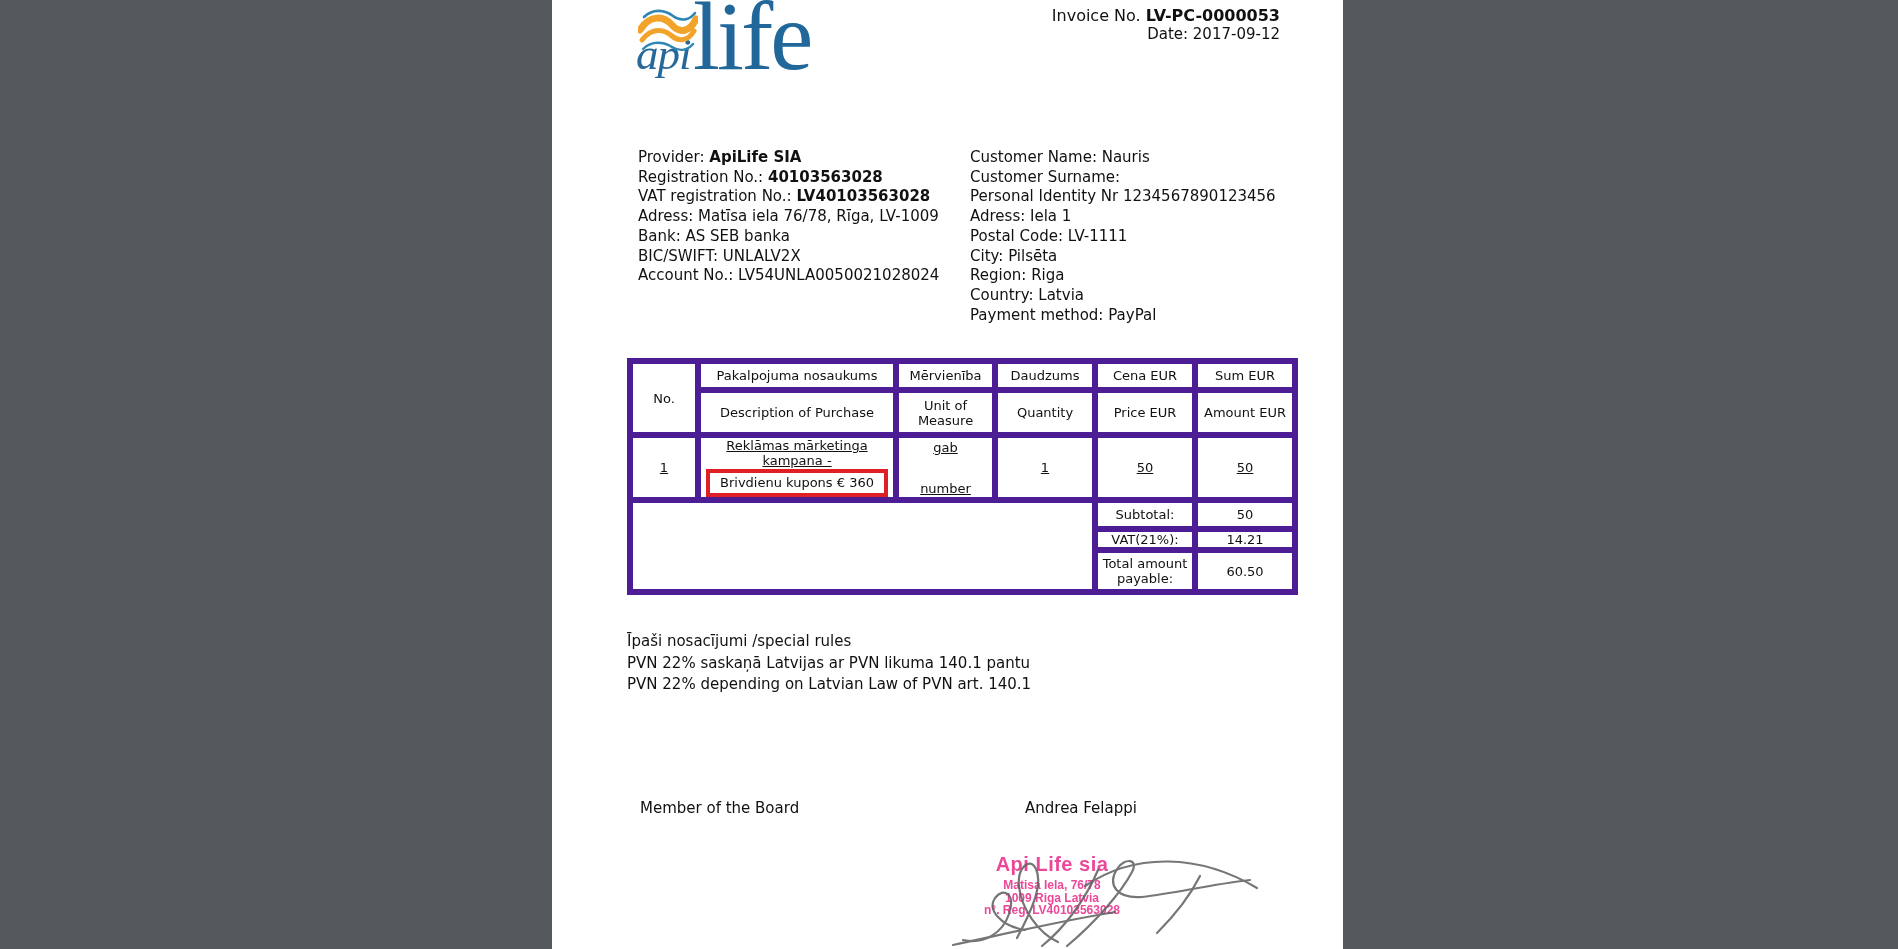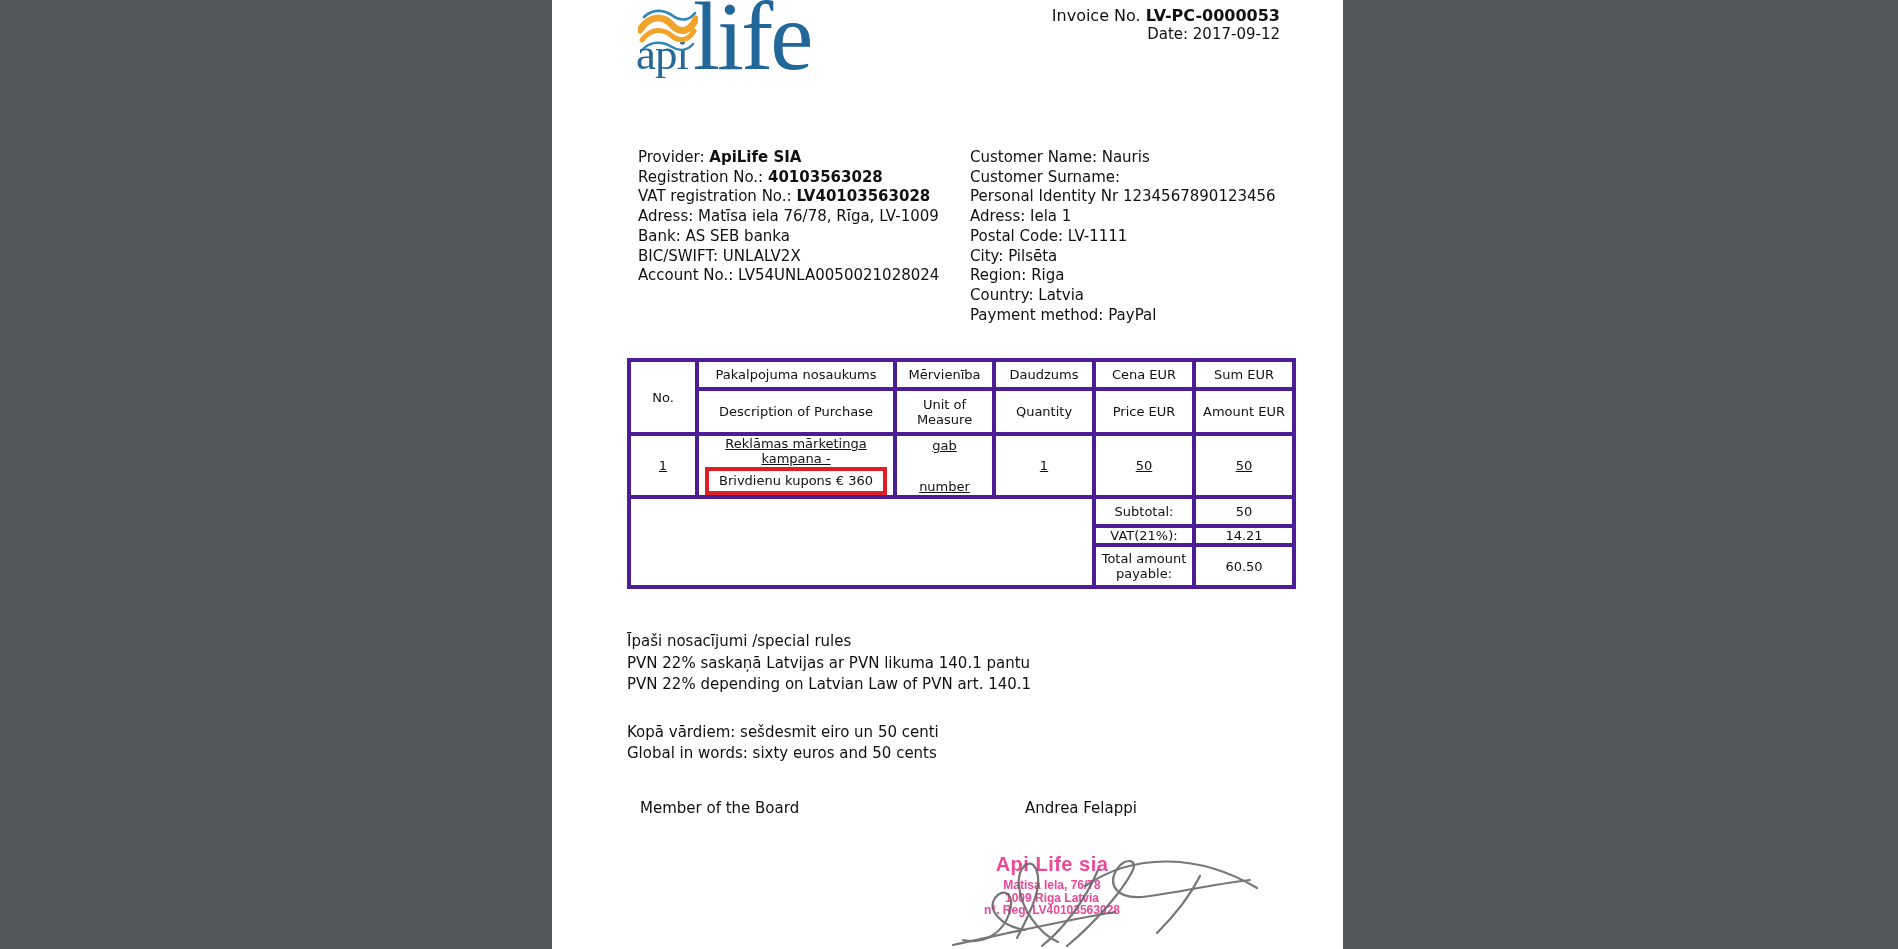--- a/index.html
+++ b/index.html
@@ -3,39 +3,39 @@
 <meta charset="utf-8">
 <style>
   * { margin:0; padding:0; box-sizing:border-box; }
   html,body { width:1898px; height:949px; overflow:hidden; }
   body { background:#54585b; font-family:"DejaVu Sans","Liberation Sans",sans-serif; color:#111; position:relative; }
 
   .page { position:absolute; left:552px; top:0; width:791px; height:949px; background:#ffffff; }
 
   
   .logo { position:absolute; left:84px; top:2px; width:220px; height:90px; }
-  .logo-api { position:absolute; left:0px; top:30px; font-family:"Liberation Serif","DejaVu Serif",serif; font-size:45px; line-height:1; color:#26689a; letter-spacing:-1px; }
+  .logo-api { position:absolute; left:0px; top:30px; font-family:"Liberation Serif","DejaVu Serif",serif; font-size:45px; line-height:1; color:#26689a; letter-spacing:-1px;font-style:italic; }
   .logo-life { position:absolute; left:57px; top:-14px; font-family:"Liberation Serif","DejaVu Serif",serif; font-size:97px; line-height:1; color:#21679a; letter-spacing:-3px; }
   .logo-waves { position:absolute; left:2px; top:4px; }
 
   
   .hdr-right { position:absolute; right:63px; top:6px; text-align:right; }
   .hdr-line1 { font-size:16px; line-height:19px; }
   .hdr-line1 b { font-weight:bold; }
   .hdr-line2 { font-size:15px; line-height:18px; }
 
   
   .addr { position:absolute; top:148px; font-size:15px; line-height:19.7px; }
   .addr.provider { left:86px; }
   .addr.customer { left:418px; }
   .addr .bold { font-weight:bold; }
 
   
   table.inv { position:absolute; left:75px; top:358px; width:667px; border-collapse:collapse; table-layout:fixed; font-size:13px; color:#111; }
-  table.inv td { border:4px solid #4c1d95; text-align:center; vertical-align:middle; padding:0 4px; }
+  table.inv td { border:6px solid #4c1d95; text-align:center; vertical-align:middle; padding:0 4px; }
   td.h1 { height:29px; }
   td.h2 { height:45px; }
   td.rowcell { height:60px;text-decoration:underline; }
   td.t1 { height:29px; }
   td.t2 { height:16px;margin-top:16px; }
   td.t3 { height:42px; }
   td.desc-cell { vertical-align:top; padding-top:11px; }
   .hl-box { display:inline-block; border:4px solid #df1f26; padding:2px 10px 3px 10px; margin-top:1px; }
   td.unit-cell .u1 { margin-bottom:26px; }
   td.total-label { text-align:right; padding-right:9px; }
@@ -152,24 +152,20 @@
     </tr>
   </tbody>
     </table>
 
   <div class="notes">
     <div>Īpaši nosacījumi /special rules</div>
     <div>PVN 22% saskaņā Latvijas ar PVN likuma 140.1 pantu</div>
     <div>PVN 22% depending on Latvian Law of PVN art. 140.1</div>
   </div>
 
-  <div class="words">
-    <div>Kopā vārdiem: sešdesmit eiro un 50 centi</div>
-    <div>Global in words: sixty euros and 50 cents</div>
-  </div>
 
   <div class="foot-left">Member of the Board</div>
   <div class="foot-right">Andrea Felappi</div>
 
   <div class="stamp">
     <div class="stamp-l1">Api Life sia</div>
     <div class="stamp-sm">Matisa Iela, 76/78</div>
     <div class="stamp-sm">1009 Riga Latvia</div>
     <div class="stamp-sm">n°. Reg. LV40103563028</div>
   </div>

